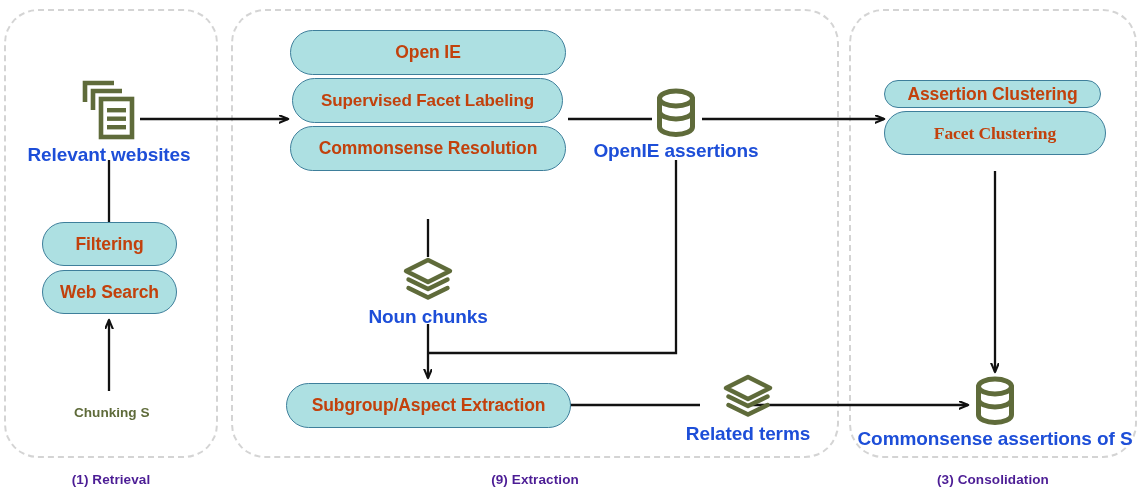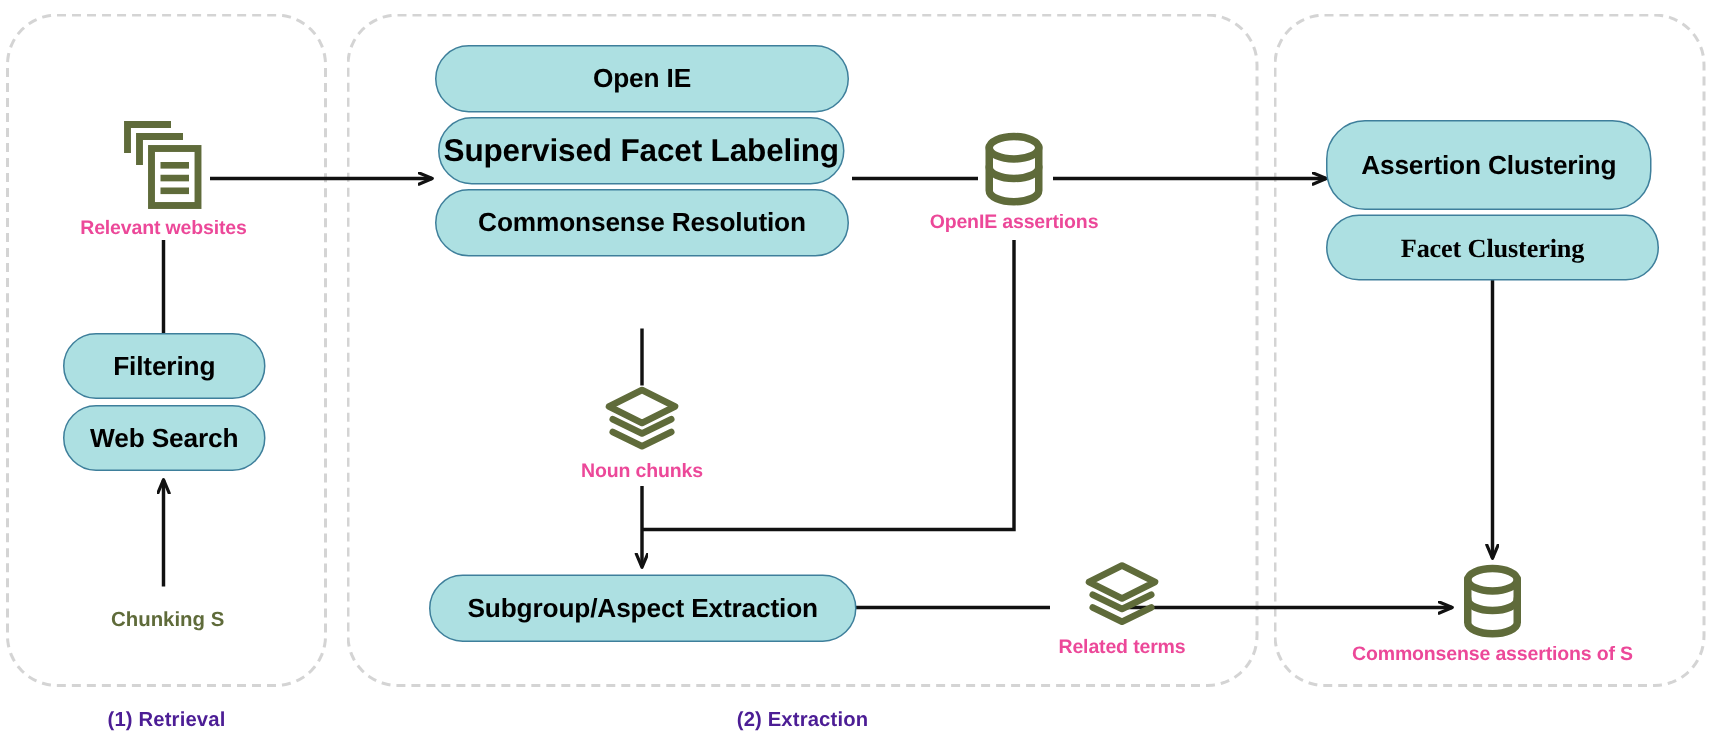--- a/index.html
+++ b/index.html
@@ -8,40 +8,41 @@
   #stage{position:absolute;left:0;top:0;width:1140px;height:495px;}
   svg#wires{position:absolute;left:0;top:0;width:1140px;height:495px;pointer-events:none;}
 
   .panel{position:absolute;border:2px dashed #d4d4d4;border-radius:34px;box-sizing:border-box;background:transparent;}
   .panel-label{position:absolute;text-align:center;font-size:13.5px;font-weight:bold;color:#4c1d95;letter-spacing:.1px;}
 
   .stack{position:absolute;}
   .node{position:relative;box-sizing:border-box;
         background:#ade0e2;border:1.6px solid #3e7f9b;border-radius:26px;
         display:flex;align-items:center;justify-content:center;
-        color:#000000;font-size:17.5px;font-weight:bold;letter-spacing:-.1px;white-space:nowrap;}
-  .node.small{font-size:21px;}
+        color:#c2410c;font-size:17.5px;font-weight:bold;letter-spacing:-.1px;white-space:nowrap;}
+  .node.small{font-size:17px;}
 
   .asset{position:absolute;display:flex;flex-direction:column;align-items:center;}
-  .asset-label{margin-top:2px;font-size:13px;font-weight:bold;color:#ec4899;white-space:nowrap;letter-spacing:-.1px;}
+  .asset-label{margin-top:2px;font-size:19px;font-weight:bold;color:#1d4ed8;white-space:nowrap;letter-spacing:-.1px;}
   .icon-wrap{line-height:0;}
 
   .free-label{position:absolute;font-size:13.6px;font-weight:bold;color:#5f6b3a;white-space:nowrap;}
 </style>
 </head>
 <body>
 
 <div id="stage">
 
   <div class="panel" style="left:4px;top:9px;width:214px;height:449px;"></div>
   <div class="panel" style="left:231px;top:9px;width:608px;height:449px;"></div>
   <div class="panel" style="left:849px;top:9px;width:288px;height:449px;"></div>
 
   <div class="panel-label" style="left:4px;top:472px;width:214px;">(1) Retrieval</div>
-  <div class="panel-label" style="left:231px;top:472px;width:608px;">(2) Extraction</div>
+  <div class="panel-label" style="left:231px;top:472px;width:608px;">(9) Extraction</div>
+  <div class="panel-label" style="left:849px;top:472px;width:288px;">(3) Consolidation</div>
 
   <svg id="wires" viewBox="0 0 1140 495">
     <defs>
       <marker id="ah" markerWidth="11" markerHeight="11" refX="9.4" refY="4.2" orient="auto" markerUnits="userSpaceOnUse">
         <path d="M0.6,0.4 L9.6,4.2 L0.6,8.0" fill="none" stroke="#111" stroke-width="2.1" stroke-linecap="round" stroke-linejoin="round"></path>
       </marker>
     </defs>
     <g stroke="#111111" stroke-width="2.3" fill="none">
 
       <path d="M109,391 L109,320" marker-end="url(#ah)"></path>
@@ -146,21 +147,21 @@
           <path d="M27,4 L49,15 L27,26 L5,15 Z"></path>
           <path d="M7.5,23.5 L27,33 L46.5,23.5"></path>
           <path d="M7.5,32 L27,41.5 L46.5,32"></path>
         </g>
       </svg>
     </span>
     <span class="asset-label">Related terms</span>
   </div>
 
   <div class="stack" style="left:884px;top:80px;width:222px;">
-    <div class="node" style="height:60px;width:217px;">
+    <div class="node" style="height:28px;width:217px;">
       <span>Assertion Clustering</span>
     </div>
     <div class="node" style="height:44px;width:222px;margin-top:3px;font-family:Liberation Serif, serif;">
       <span>Facet Clustering</span>
     </div>
   </div>
 
   <div class="asset" style="left:875px;top:376px;width:240px;">
     <span class="icon-wrap">
       <svg width="44" height="50" viewBox="0 0 44 50">

